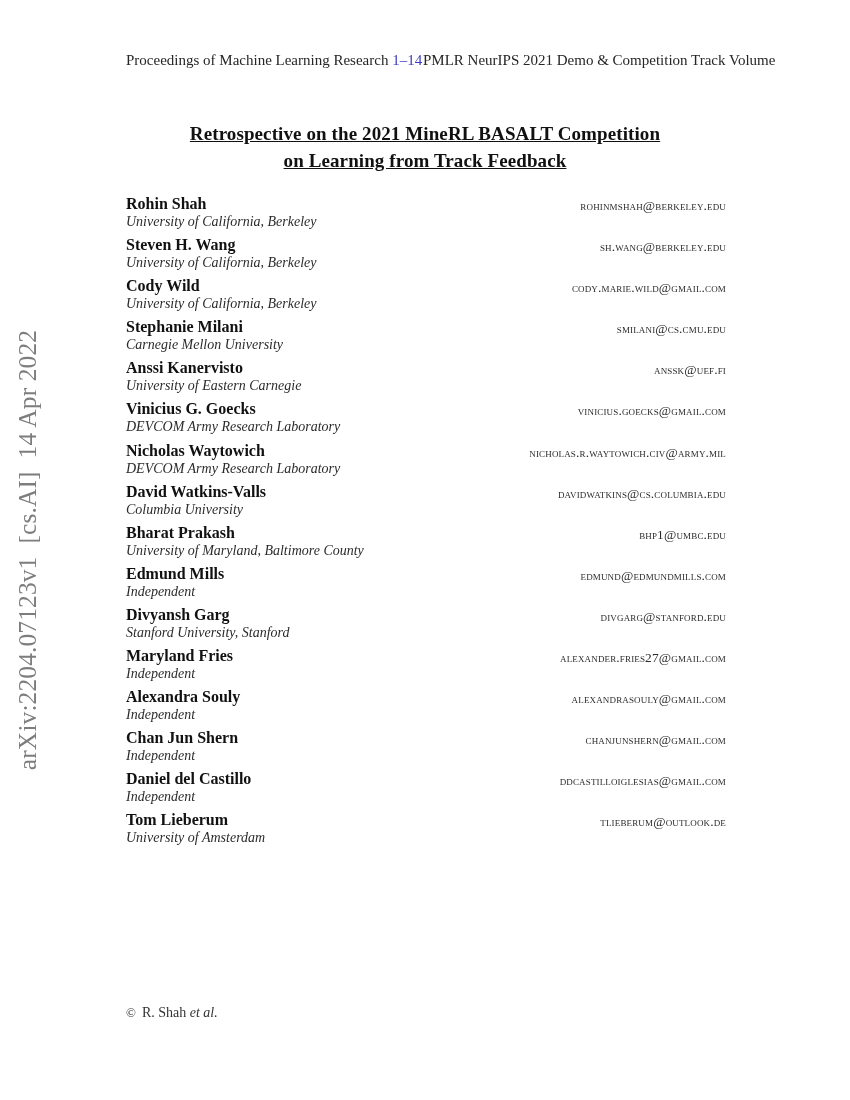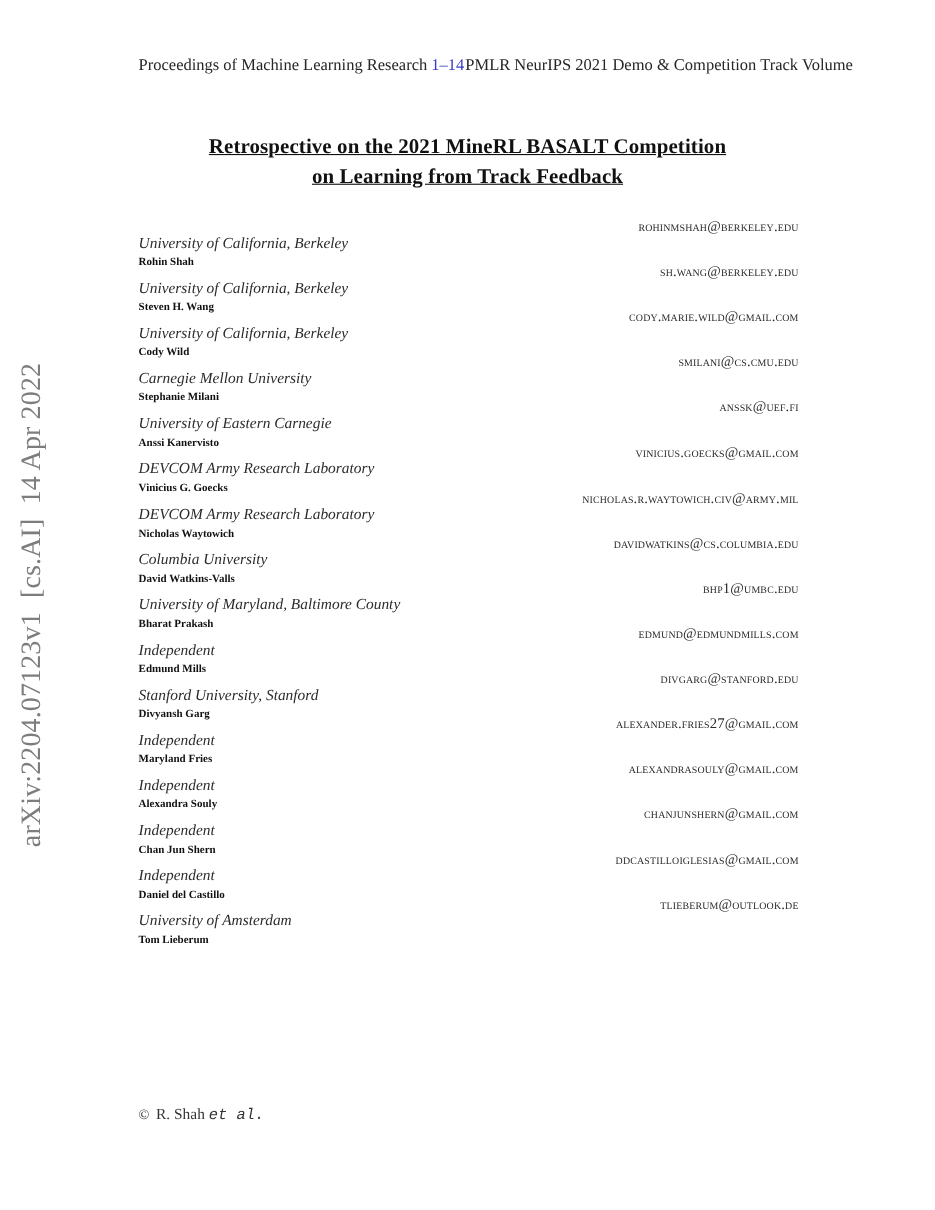--- a/index.html
+++ b/index.html
@@ -94,26 +94,25 @@
     width: 600px;
   }
   .author-block {
     position: relative;
     height: 41.1px;
   }
   .author-name {
     position: absolute;
     left: 0;
     top: 0;
-    font-size: 10px;
+    font-size: 16px;
     font-weight: bold;
     line-height: 18px;
     color: #111111;
     white-space: nowrap;
-    margin-top: 35px;
   }
   .author-email {
     position: absolute;
     right: 0;
     top: 2px;
     font-size: 13.4px;
     font-variant: small-caps;
     text-transform: lowercase;
     line-height: 17px;
     color: #2b2b2b;
@@ -139,21 +138,20 @@
     font-size: 14px;
     color: #333333;
     white-space: nowrap;
   }
   .footer .copy-mark {
     font-size: 13px;
     margin-right: 6px;
   }
   .footer .etal {
     font-style: italic;
-    font-family: Liberation Mono, monospace;
   }
 </style>
 </head>
 <body>
 
 <div class="page">
 
   <div class="arxiv-stamp">
     <span class="stamp-text">arXiv:2204.07123v1  [cs.AI]  14 Apr 2022</span>
   </div>

